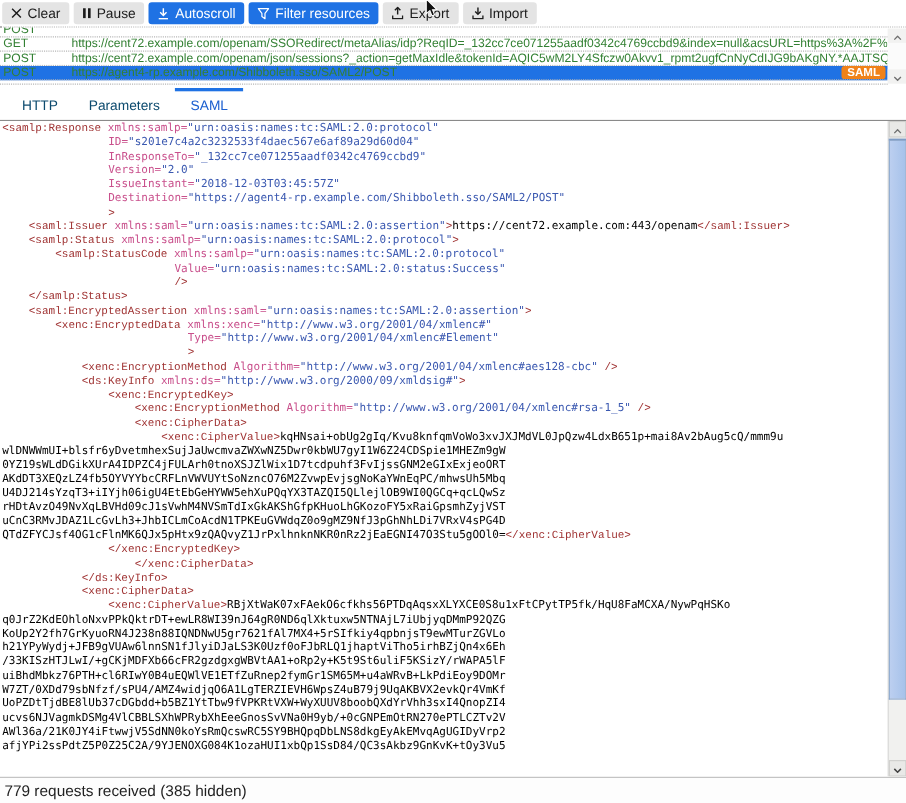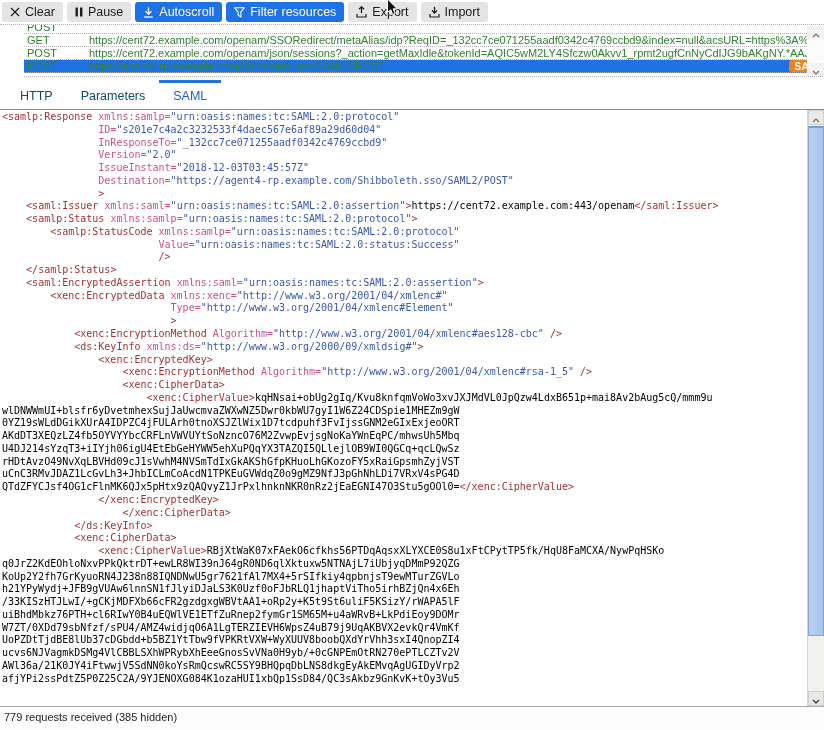--- a/index.html
+++ b/index.html
@@ -11,21 +11,21 @@
   .toolbar{height:24px;flex:0 0 24px;display:flex;align-items:center;gap:4px;
            padding-left:2px;background:#fff;box-sizing:border-box;}
   .tbtn{display:inline-flex;align-items:center;gap:5px;height:20px;padding:0 8px;
         border:none;border-radius:3px;background:#e4e4e4;color:#1c1c1c;
         font-family:"Liberation Sans",sans-serif;font-size:12.5px;line-height:1;cursor:default;}
   .tbtn.primary{background:var(--accent);color:#fff;}
   .tbtn svg{display:block;}
 
   
   .reqlist{height:56px;flex:0 0 56px;position:relative;overflow:hidden;
-           border-top:1px dotted #b5b5b5;box-sizing:border-box;background:#fff;padding-left:24px;}
+           border-top:1px dotted #b5b5b5;box-sizing:border-box;background:#fff;}
   .rows{margin-top:-4px;width:807px;}
   .rrow{height:12px;line-height:12px;font-size:11px;white-space:nowrap;overflow:hidden;
         border-bottom:1px dotted #b5b5b5;display:flex;position:relative;color:var(--green);}
   .rrow .method{flex:0 0 62px;padding-left:3px;}
   .rrow .url{flex:1;overflow:hidden;}
   .rrow.selected{background:var(--accent);}
   .badge{position:absolute;right:2px;top:0px;height:12px;line-height:12px;padding:0 5px;
          border-radius:3px;background:var(--badge);color:#fff;font-weight:bold;font-size:10.5px;}
   .endline{height:3px;border-bottom:1px dotted #b5b5b5;width:807px;}
   .reqscroll{position:absolute;top:1px;right:0;width:17px;height:50px;background:#fbfbfb;}
@@ -39,34 +39,34 @@
   .tab{display:flex;align-items:center;padding:0 14px;font-size:12.5px;color:#0c4a6e;
        border-top:3px solid transparent;cursor:default;}
   .tab.active{border-top-color:var(--accent);color:#1b5fd0;}
 
   
   .xmlpanel{height:596px;flex:0 0 596px;position:relative;background:#fff;overflow:hidden;}
   .xmlcontent{position:absolute;left:0;top:0;right:17px;bottom:0;overflow:hidden;
               padding:1px 0 0 2px;font-family:"DejaVu Sans Mono","Liberation Mono",monospace;
               font-size:10px;line-height:12.77px;color:#000;}
   .xline{white-space:pre;height:12.77px;}
-  .xt{color:var(--xml-tag);}
+  .xt{color:var(--xml-tag);font-family:Liberation Mono, monospace;}
   .xa{color:var(--xml-attr);margin-top:32px;}
   .xv{color:var(--xml-val);}
   .xmlscroll{position:absolute;top:0;right:0;width:17px;height:100%;
              background:#f1f1ef;border-left:1px solid #d8d8d8;box-sizing:border-box;}
   .xmlscroll .sbtn{background:#e9e9e7;border:1px solid #cfcfcd;box-sizing:border-box;width:16px;left:0px;height:15px;}
   .xmlscroll .sbtn.up{top:0;} .xmlscroll .sbtn.down{bottom:0;}
   .xthumb{position:absolute;left:0px;top:16px;width:16px;height:510px;
           background:linear-gradient(to right,#bccff0,#a6c2ea);
           border:1px solid #8aa6cd;border-top:2px solid #7e9cc6;box-sizing:border-box;}
 
   
   .statusbar{height:24px;flex:0 0 24px;border-top:1px solid #ababab;background:#fdfdfd;
-             font-size:11px;color:#1f1f1f;display:flex;align-items:flex-start;
+             font-size:14px;color:#1f1f1f;display:flex;align-items:flex-start;
              padding:4px 0 0 4px;box-sizing:border-box;}
 
   
   .cursor{position:absolute;left:386px;top:-2px;z-index:50;pointer-events:none;}
 </style>
 </head>
 <body>
 
 <div class="app">
 

